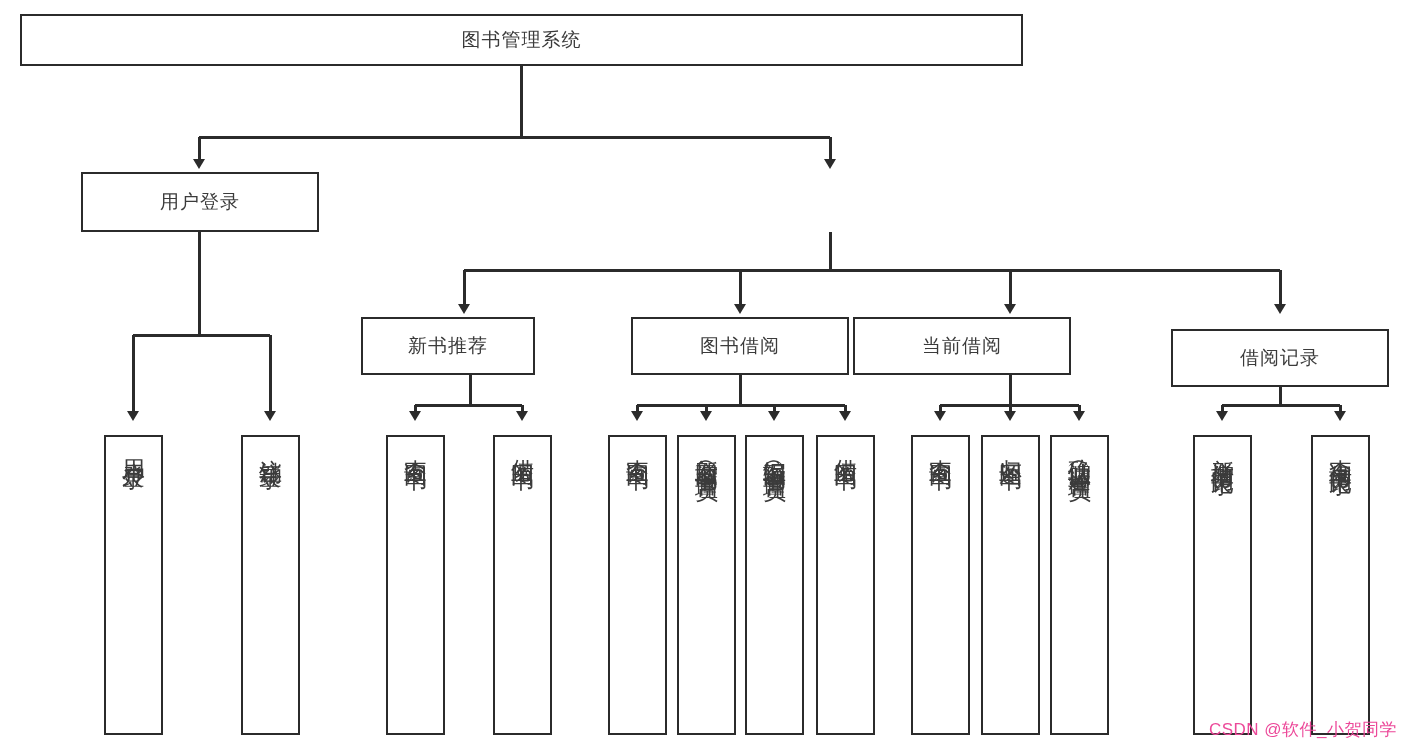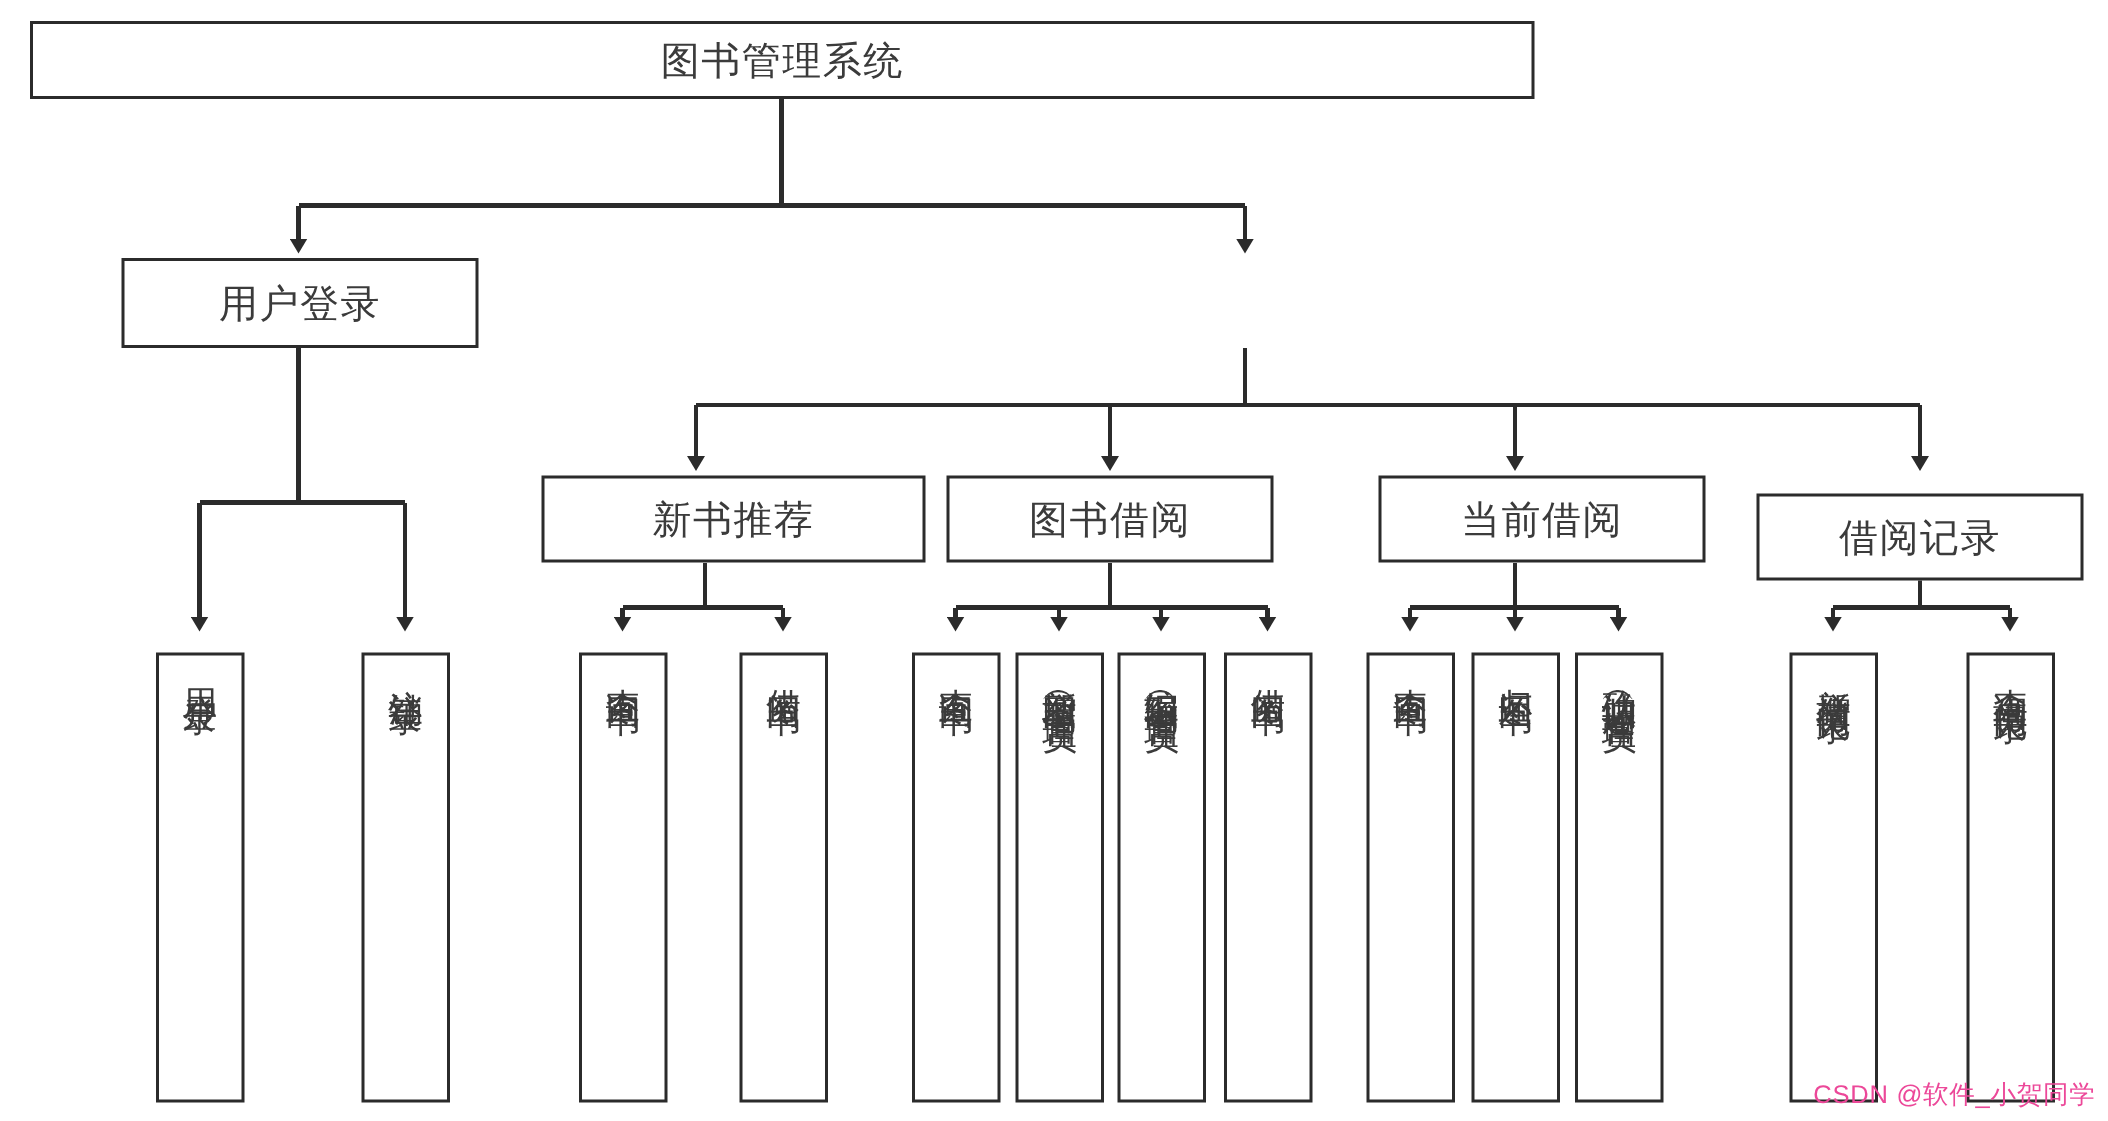--- a/index.html
+++ b/index.html
@@ -29,21 +29,21 @@
     position: absolute;
     box-sizing: border-box;
     background: #ffffff;
     border: 2px solid #2b2b2b;
     display: flex;
     align-items: center;
     justify-content: center;
     color: #3b3b3b;
   }
   .node-h {
-    font-size: 26px;
+    font-size: 19px;
     letter-spacing: 1px;
     white-space: nowrap;
     text-align: right;
   }
   .node-v {
     align-items: flex-start;
     padding-top: 4px;
   }
   .vtext {
     writing-mode: vertical-rl;
@@ -127,29 +127,29 @@
 
   <div class="node node-h" style="left:20px; top:14px; width:1003px; height:52px;">
     <span>图书管理系统</span>
   </div>
 
   <div class="node node-h" style="left:81px; top:172px; width:238px; height:60px;">
     <span>用户登录</span>
   </div>
 
 
-  <div class="node node-h" style="left:361px; top:317px; width:256px; height:58px;">
+  <div class="node node-h" style="left:361px; top:317px; width:174px; height:58px;">
     <span>新书推荐</span>
   </div>
 
   <div class="node node-h" style="left:631px; top:317px; width:218px; height:58px;">
     <span>图书借阅</span>
   </div>
 
-  <div class="node node-h" style="left:919px; top:317px; width:218px; height:58px;">
+  <div class="node node-h" style="left:853px; top:317px; width:218px; height:58px;">
     <span>当前借阅</span>
   </div>
 
   <div class="node node-h" style="left:1171px; top:317px; width:218px; height:58px;margin-top:12px;">
     <span>借阅记录</span>
   </div>
 
   <div class="node node-v" style="left:104px; top:435px; width:59px; height:300px;">
     <span class="vtext">用户登录</span>
   </div>

